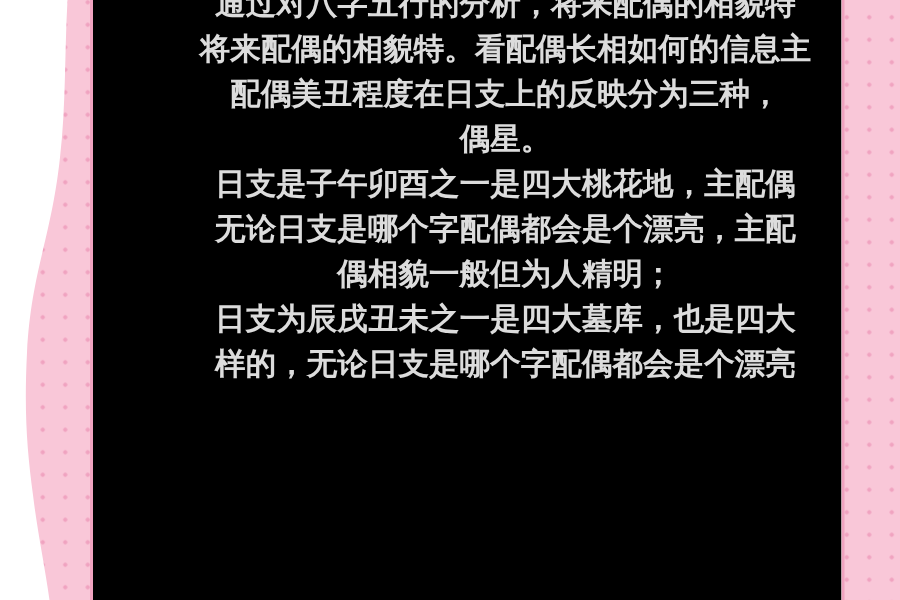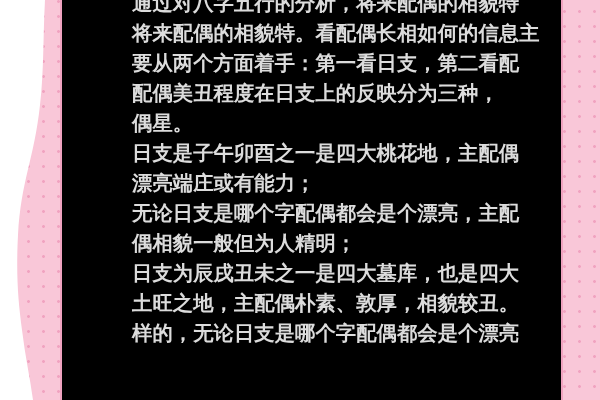--- a/index.html
+++ b/index.html
@@ -35,20 +35,21 @@
     background-image:radial-gradient(circle, var(--accent-pink-dark) 1.2px, rgba(0,0,0,0) 1.6px);
     background-size:15px 15px;
     background-position:11px 4px;
     box-shadow:inset 2px 0 0 var(--accent-pink-dark);
   }
   
   .panel{
     position:absolute;left:62px;top:0;width:499px;height:400px;
     background:var(--panel-black);
     overflow:hidden;
+    text-align:center;
   }
   .text-block{
     position:absolute;left:70px;top:-12px;width:410px;
   }
   .text-block .line{
     color:var(--text-color);
     font-size:20.3px;
     line-height:30px;
     font-weight:600;
     letter-spacing:0.1px;
@@ -68,28 +69,25 @@
                C 16,275 18,300 22,330
                C 25,355 30,378 33,400
                L 0,400 L 0,0 Z" fill="#ffffff"></path>
     </svg>
   </div>
 
   <div class="panel">
     <div class="text-block">
       <div class="line">通过对八字五行的分析，将来配偶的相貌特</div>
       <div class="line">将来配偶的相貌特。看配偶长相如何的信息主</div>
-      <div class="line">要从两个方面着手：第一看日支，第二看配</div>
       <div class="line">配偶美丑程度在日支上的反映分为三种，</div>
       <div class="line">偶星。</div>
       <div class="line">日支是子午卯酉之一是四大桃花地，主配偶</div>
-      <div class="line">漂亮端庄或有能力；</div>
       <div class="line">无论日支是哪个字配偶都会是个漂亮，主配</div>
       <div class="line">偶相貌一般但为人精明；</div>
       <div class="line">日支为辰戌丑未之一是四大墓库，也是四大</div>
-      <div class="line">土旺之地，主配偶朴素、敦厚，相貌较丑。</div>
       <div class="line">样的，无论日支是哪个字配偶都会是个漂亮</div>
     </div>
   </div>
 
   <div class="right-band"></div>
 
 </div>
 
 </body></html>

